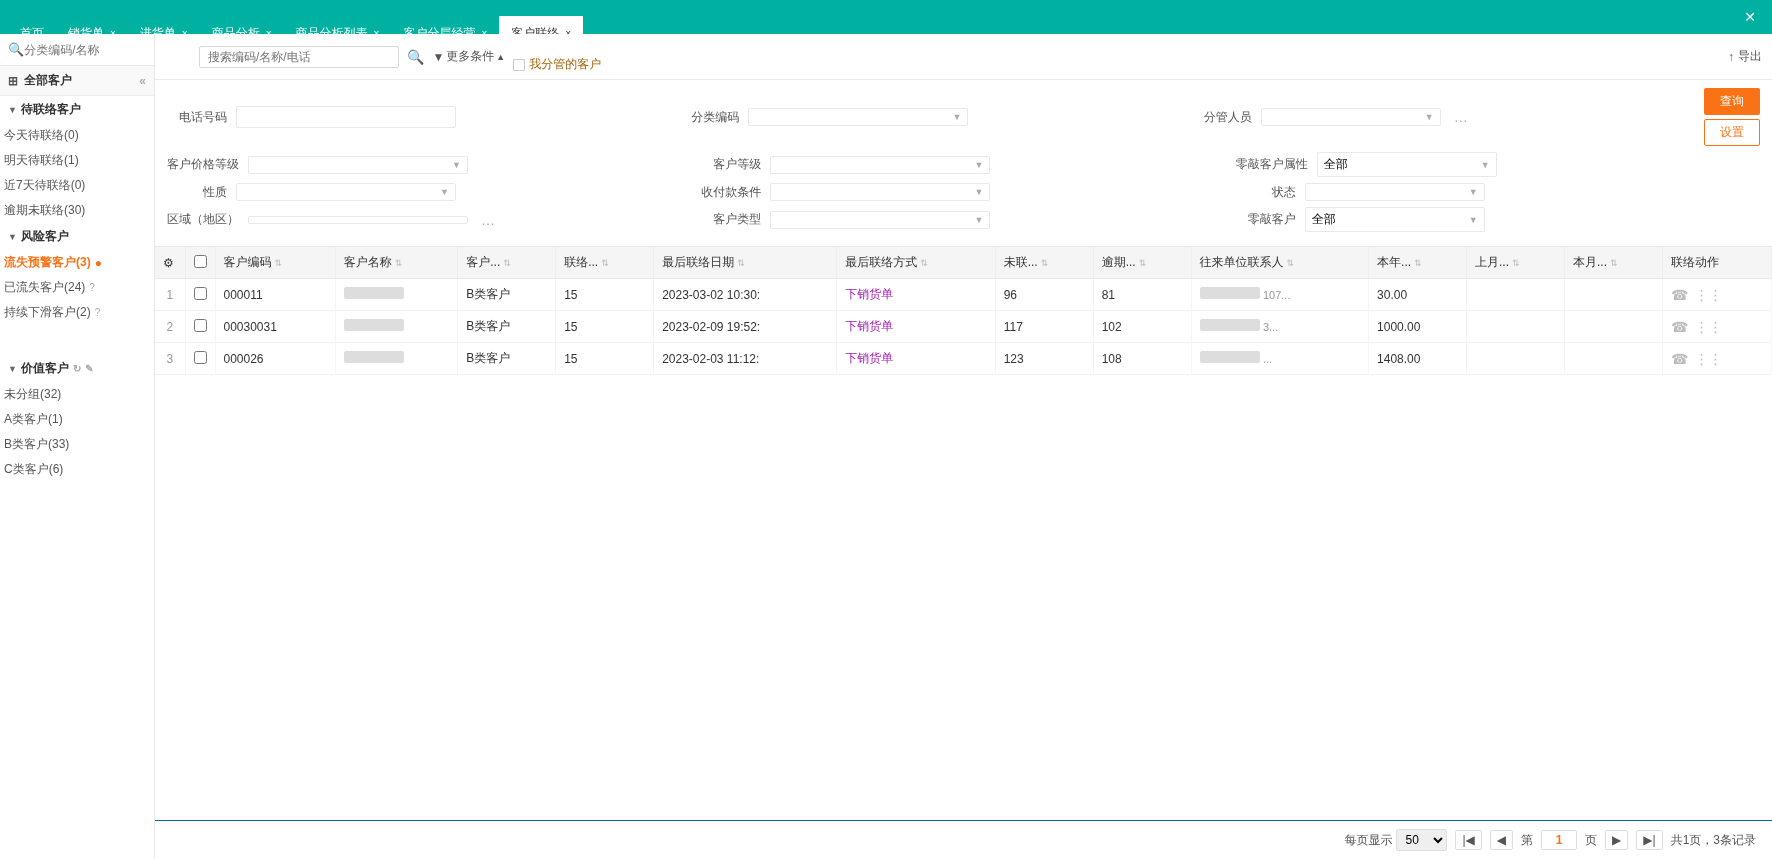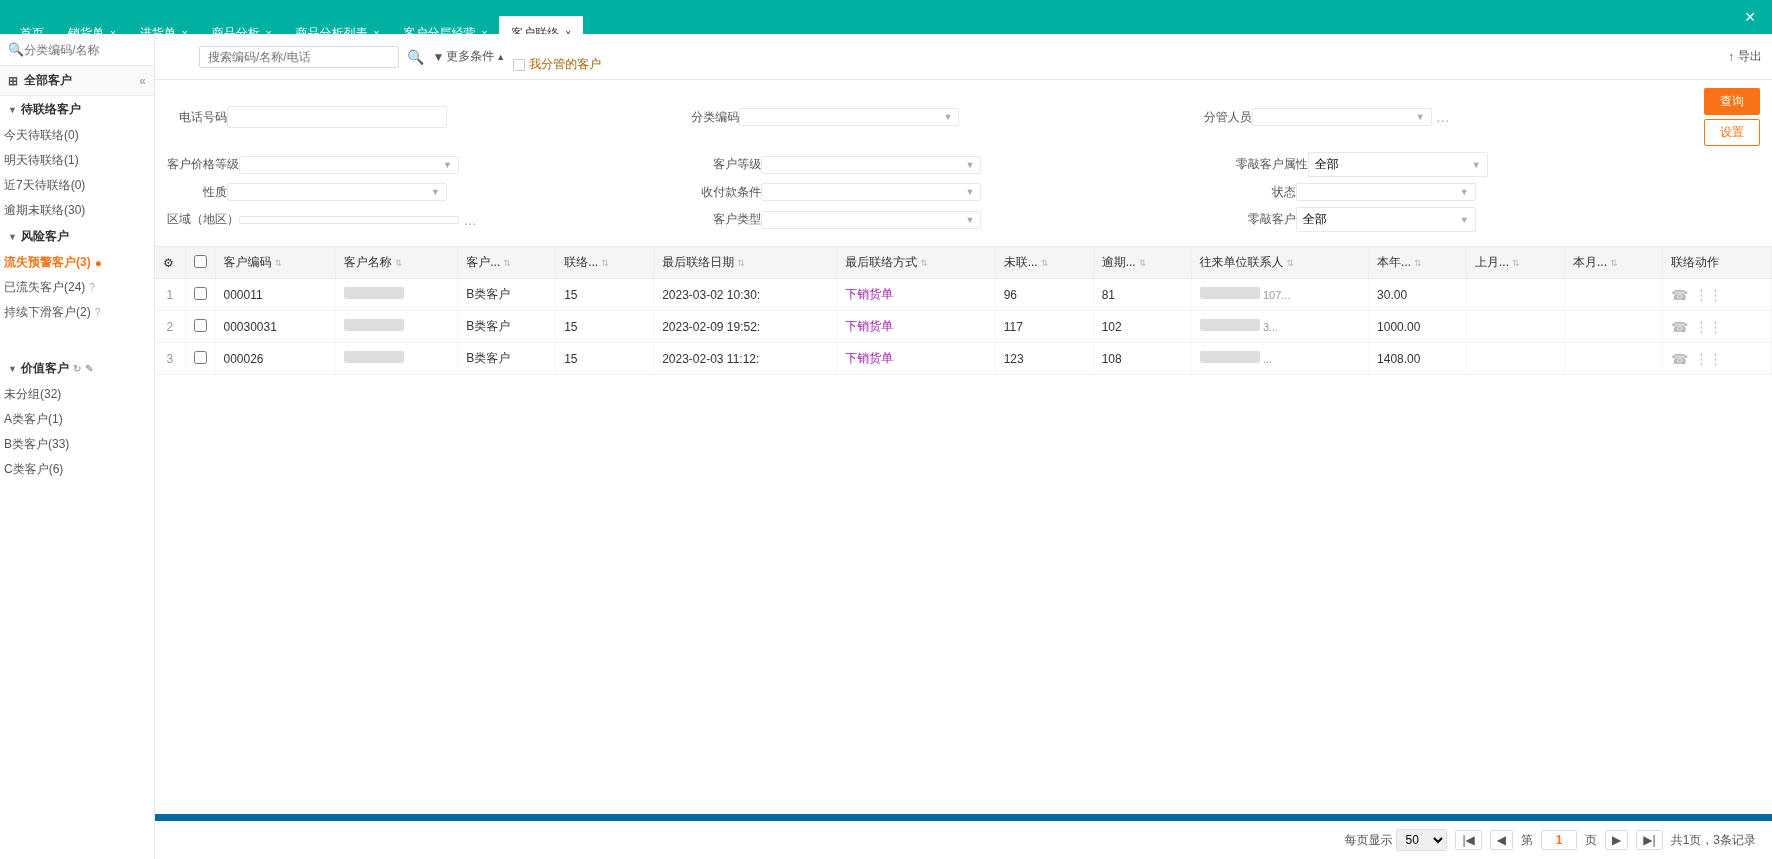--- a/index.html
+++ b/index.html
@@ -213,21 +213,21 @@
     .filter-row {
       display: flex;
       align-items: center;
       gap: 10px;
       margin-bottom: 6px;
     }
     .filter-field {
       display: flex;
       align-items: center;
       flex: 1;
-      gap: 0;
+      gap: 9px;
     }
     .filter-field label {
       color: #555;
       white-space: nowrap;
       min-width: 60px;
       text-align: right;
     }
     .filter-field .field-input {
       flex: 1;
       border: 1px solid #e8e8e8;
@@ -318,21 +318,21 @@
     .action-icons { display: flex; gap: 6px; align-items: center; }
     .action-icons span { color: #bbb; font-size: 14px; cursor: pointer; }
 
     
     .pagination-bar {
       display: flex;
       align-items: center;
       justify-content: flex-end;
       padding: 8px 16px;
       background: #fff;
-      border-top: 7px solid #0369a1;
+      border-top: 1px solid #0369a1;
       gap: 8px;
       color: #555;
     }
     .pagination-bar .per-page {
       display: flex; align-items: center; gap: 4px;
     }
     .pagination-bar .per-page select {
       border: 1px solid #ddd;
       padding: 2px 4px;
       border-radius: 2px;

